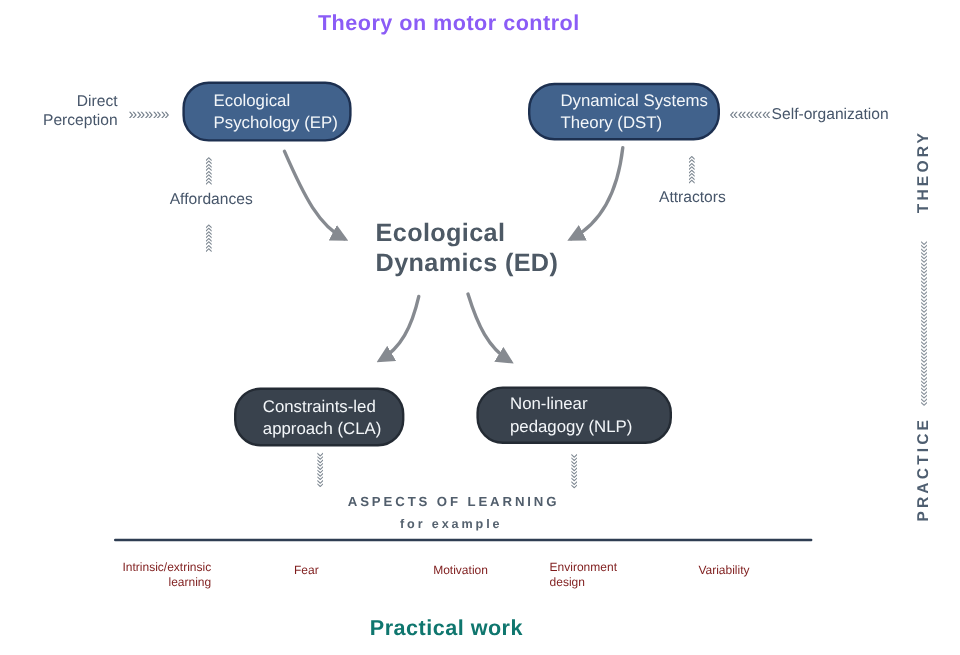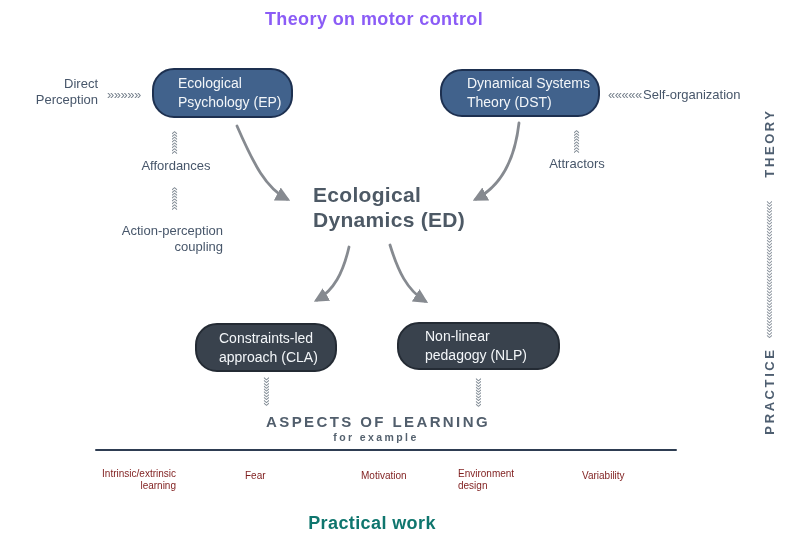--- a/index.html
+++ b/index.html
@@ -30,21 +30,21 @@
     font-size:21px;font-weight:bold;color:#4d5965;line-height:1.17;letter-spacing:.3px;
     white-space:pre-line;
   }
   .hchev{color:#76808c;font-size:13px;letter-spacing:-.5px;white-space:nowrap;}
   .vrot{white-space:nowrap;transform:translate(-50%,-50%) rotate(90deg);}
   .vrot-ccw{white-space:nowrap;transform:translate(-50%,-50%) rotate(-90deg);}
   .vchev{color:#7d8791;font-size:12px;letter-spacing:-1px;}
   .vchev-long{color:#868f99;font-size:12.5px;letter-spacing:-1px;}
   .rail-word{color:#4e5e70;font-size:13px;font-weight:600;letter-spacing:2.6px;}
   .aspects-heading{
-    transform:translateX(-50%);font-size:15px;font-weight:bold;letter-spacing:2.4px;
+    transform:translateX(-50%);font-size:11px;font-weight:bold;letter-spacing:2.4px;
     color:#515e6c;white-space:nowrap;
   }
   .aspects-sub{
     transform:translateX(-50%);font-size:10.5px;font-weight:600;letter-spacing:2.4px;
     color:#55626f;white-space:nowrap;
   }
   .divider{height:2px;background:#2e3d52;border-radius:1px;}
   .item{color:#7f1d1d;font-size:10px;line-height:1.22;white-space:pre-line;}
   .arrows{position:absolute;left:0;top:0;pointer-events:none;}
 </style>
@@ -79,22 +79,20 @@
   <div class="abs hchev" style="left:608px;top:87px;">«««««</div>
   <div class="abs lbl" style="left:643px;top:87px;">Self-organization</div>
 
   <div class="abs vrot-ccw rail-word" style="left:769px;top:143px;">THEORY</div>
   <div class="abs vrot-ccw vchev-long" style="left:769px;top:270px;">«««««««««««««««««««««««</div>
   <div class="abs vrot-ccw rail-word" style="left:769px;top:391px;">PRACTICE</div>
 
   <div class="abs vrot vchev" style="left:175px;top:142px;">««««</div>
   <div class="abs lbl center" style="left:176px;top:158px;">Affordances</div>
   <div class="abs vrot vchev" style="left:175px;top:198px;">««««</div>
-  <div class="abs lbl right pre" style="right:577px;top:223px;">Action-perception
-coupling</div>
 
   <div class="abs vrot vchev" style="left:577px;top:141px;">««««</div>
   <div class="abs lbl center" style="left:577px;top:156px;">Attractors</div>
 
   <div class="abs central" style="left:313px;top:183px;">Ecological
 Dynamics (ED)</div>
 
   <div class="abs box practice-box" style="left:195px;top:323px;width:142px;height:49px;padding-left:22px;">Constraints-led
 approach (CLA)</div>
   <div class="abs box practice-box" style="left:397px;top:322px;width:163px;height:48px;padding-left:26px;">Non-linear

